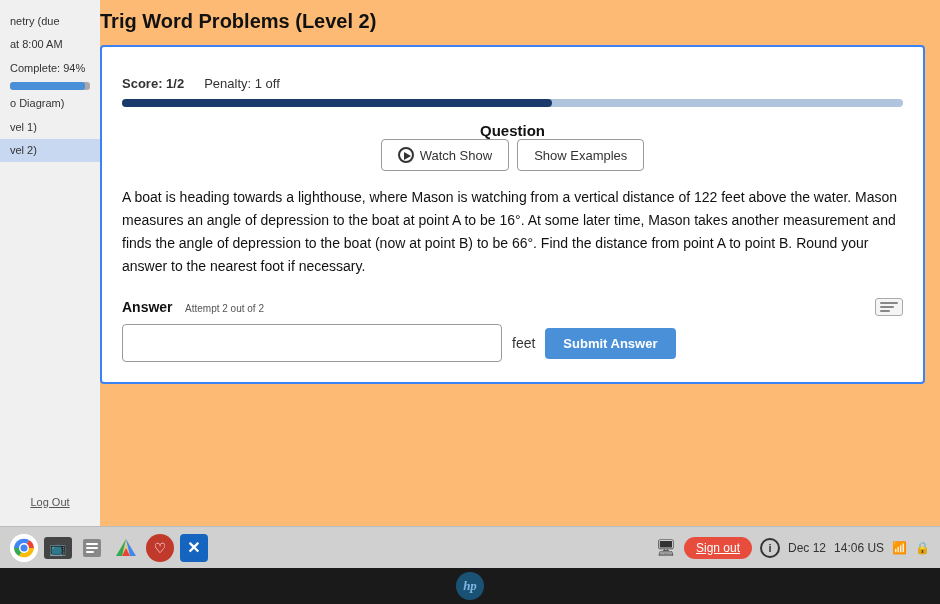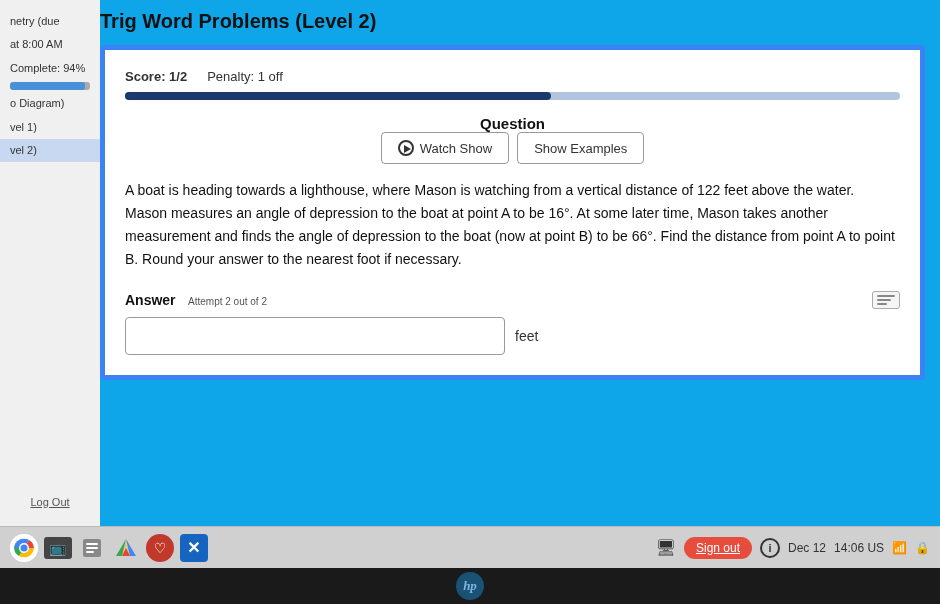--- a/index.html
+++ b/index.html
@@ -17,21 +17,21 @@
       height: 604px;
       background: #f0f0f0;
       display: flex;
       flex-direction: column;
     }
 
     
     .main-content {
       display: flex;
       flex: 1;
-      background: #0ea5e9;
+      background: #fdba74;
       justify-content: flex-end;
     }
 
     
     .sidebar {
       width: 100px;
       background: #f0f0f0;
       padding: 10px 0;
       display: flex;
       flex-direction: column;
@@ -69,23 +69,23 @@
     .page-title {
       font-size: 20px;
       font-weight: bold;
       color: #111;
       margin-bottom: 12px;
     }
 
     
     .card {
       background: #fff;
-      border: 5px solid #3b82f6;
-      border-radius: 4px;
-      padding: 19px 20px 20px;
+      border: 2px solid #3b82f6;
+      border-radius: 4px;
+      padding: 29px 20px 20px;
     }
 
     
     .score-row {
       display: flex;
       align-items: center;
       gap: 20px;
       margin-bottom: 8px;
     }
 
@@ -434,20 +434,21 @@
               <div class="keyboard-icon-lines">
                 <div class="keyboard-line"></div>
                 <div class="keyboard-line"></div>
                 <div class="keyboard-line"></div>
               </div>
             </div>
           </div>
           <div class="answer-input-row">
             <input class="answer-input" type="text" style="">
             <span class="units-label">feet</span>
+            <button class="submit-btn">Submit Answer</button>
           </div>
         </div>
       </div>
     </div>
   </div>
 
   <div class="taskbar">
 
     <div class="taskbar-icon chrome" style="background:white; position:relative; overflow:hidden;">
       <svg width="28" height="28" viewBox="0 0 28 28">

